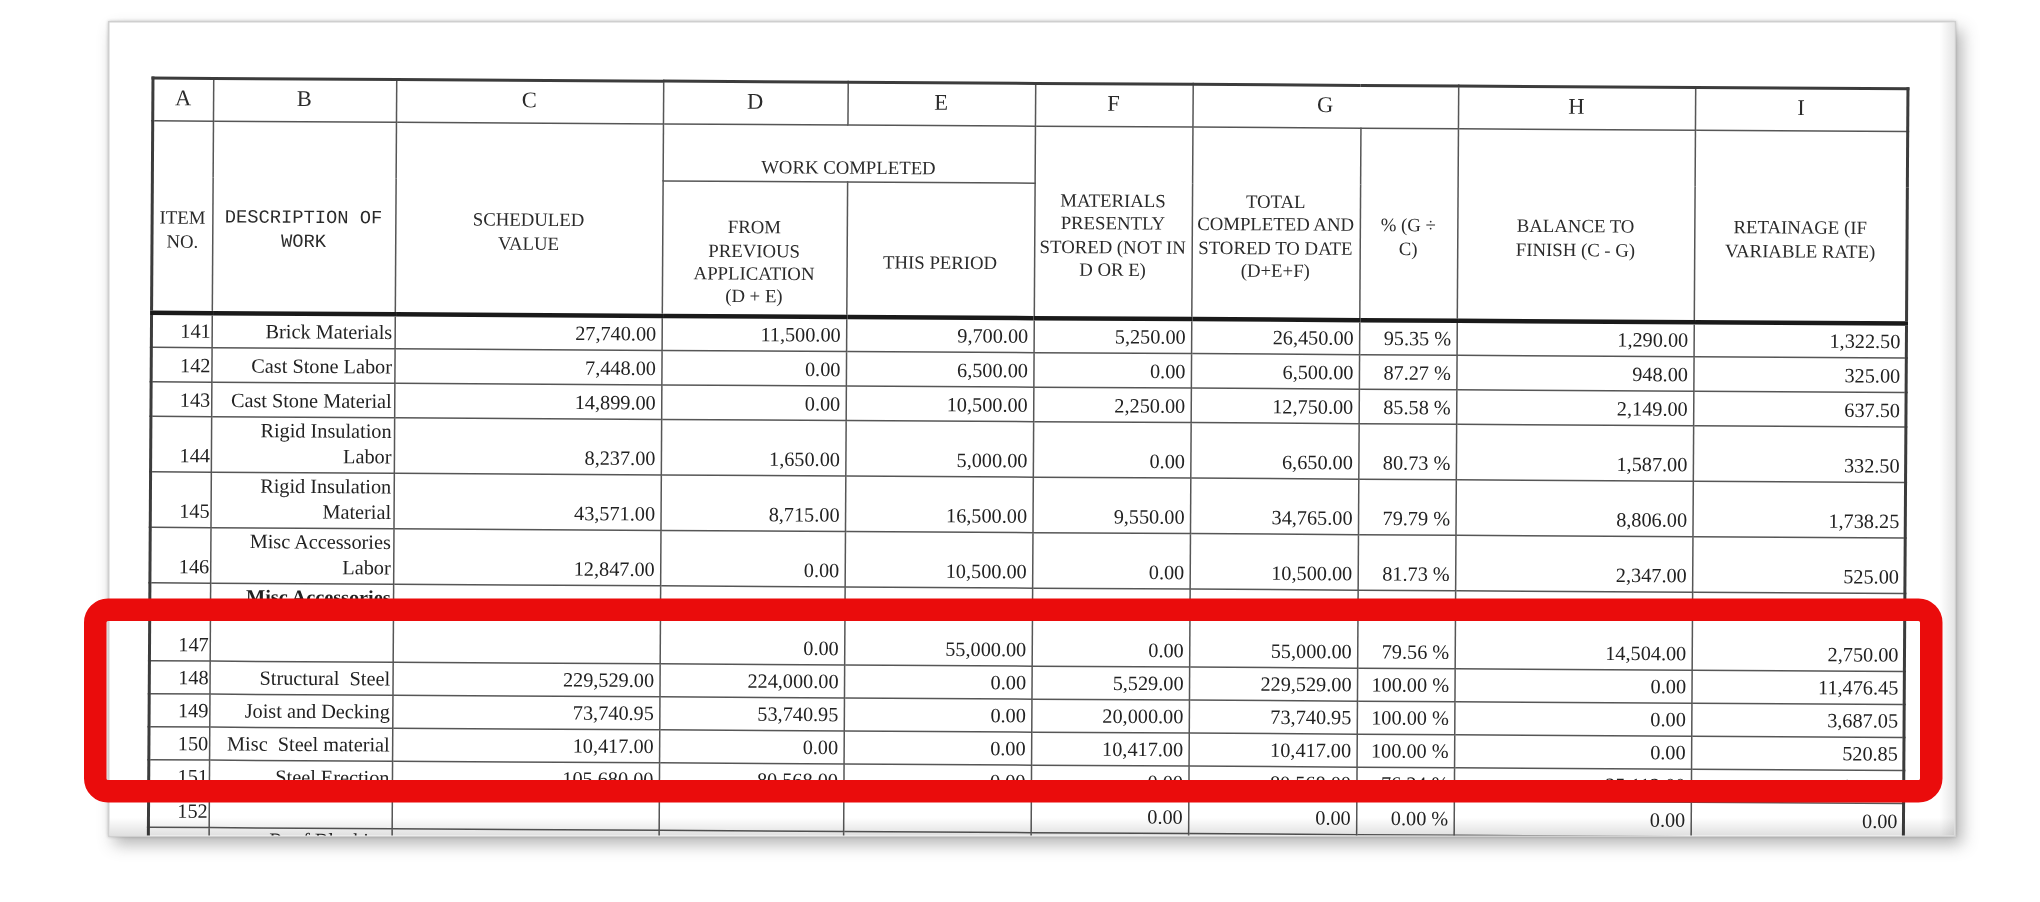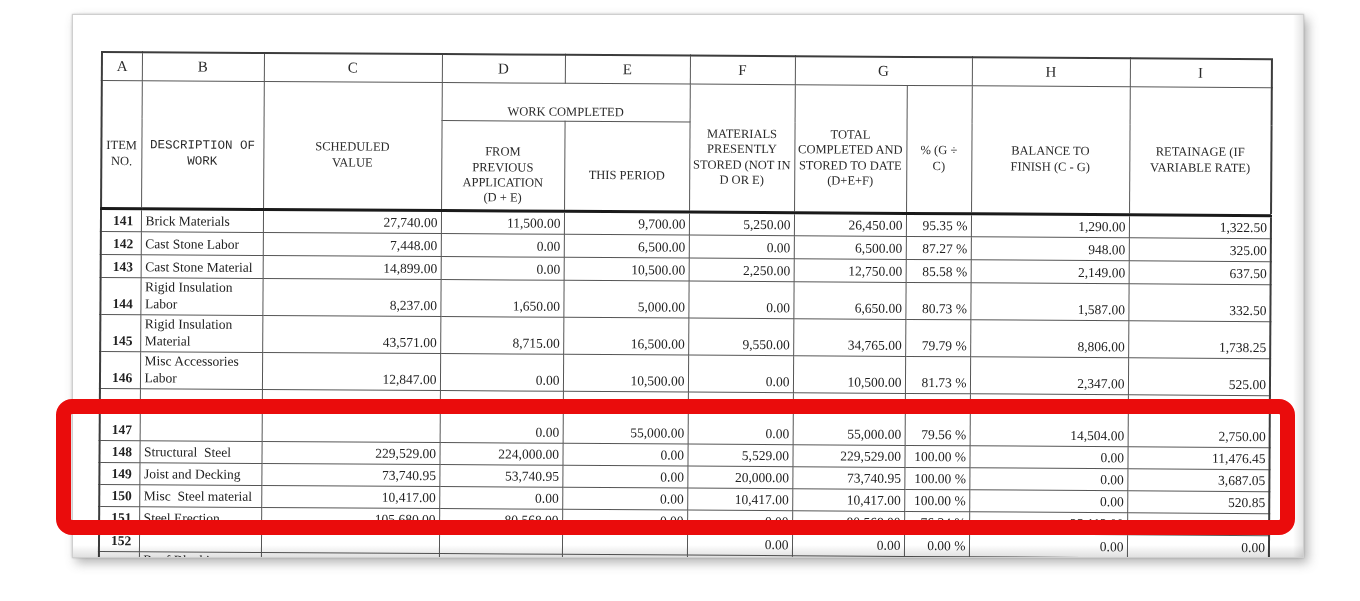--- a/index.html
+++ b/index.html
@@ -25,24 +25,24 @@
         font-size:12.5px;line-height:1.22;color:#2b2b2b;padding:1px 2px;}
   .letters th{height:28px;font-size:15px;}
   .hb{border-bottom:3px solid #1a1a1a !important;}
   .wc{height:22px;}
   th span.hw{display:inline-block;margin-top:20px;}
   .hw-b{max-width:118px;font-family:Liberation Mono, monospace;} .hw-c{max-width:92px;text-align:center;} .hw-d{max-width:96px;}
   .hw-f{max-width:102px;} .hw-g{max-width:108px;} .hw-h{max-width:102px;}
   .hw-i{max-width:112px;} .hw-p{max-width:50px;}
 
   .sheet td{font-size:13.5px;vertical-align:bottom;line-height:1.25;color:#222;}
-  td.itm{text-align:center;padding:0 0 1px 4px;font-weight:bold;}
-  td.desc{text-align:left;padding:0 1px 1px 4px;white-space:pre-wrap;}
+  td.itm{text-align:right;padding:0 0 1px 4px;}
+  td.desc{text-align:right;padding:0 1px 1px 4px;white-space:pre-wrap;}
   td.num{text-align:right;padding:0 3px 1px 0;}
-  tr.r147 td.desc{vertical-align:top;padding-top:11px;font-weight:bold;}
+  tr.r147 td.desc{vertical-align:top;padding-top:1px;font-weight:bold;}
 
   
   .hl{position:absolute;left:56px;top:399px;width:1239px;height:136px;
       box-sizing:border-box;border:15px solid #ea0c0c;border-radius:16px;
       z-index:6;pointer-events:none;}
 </style>
 </head>
 <body>
 
 <div class="page">

